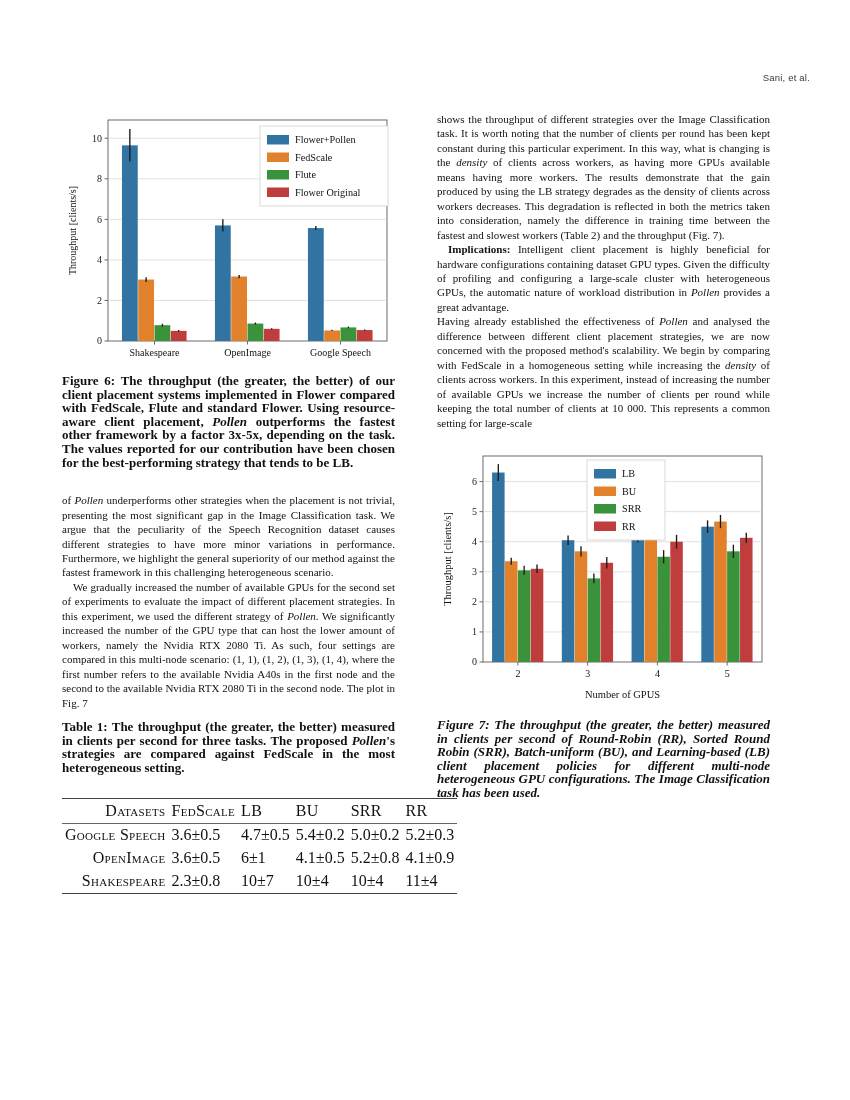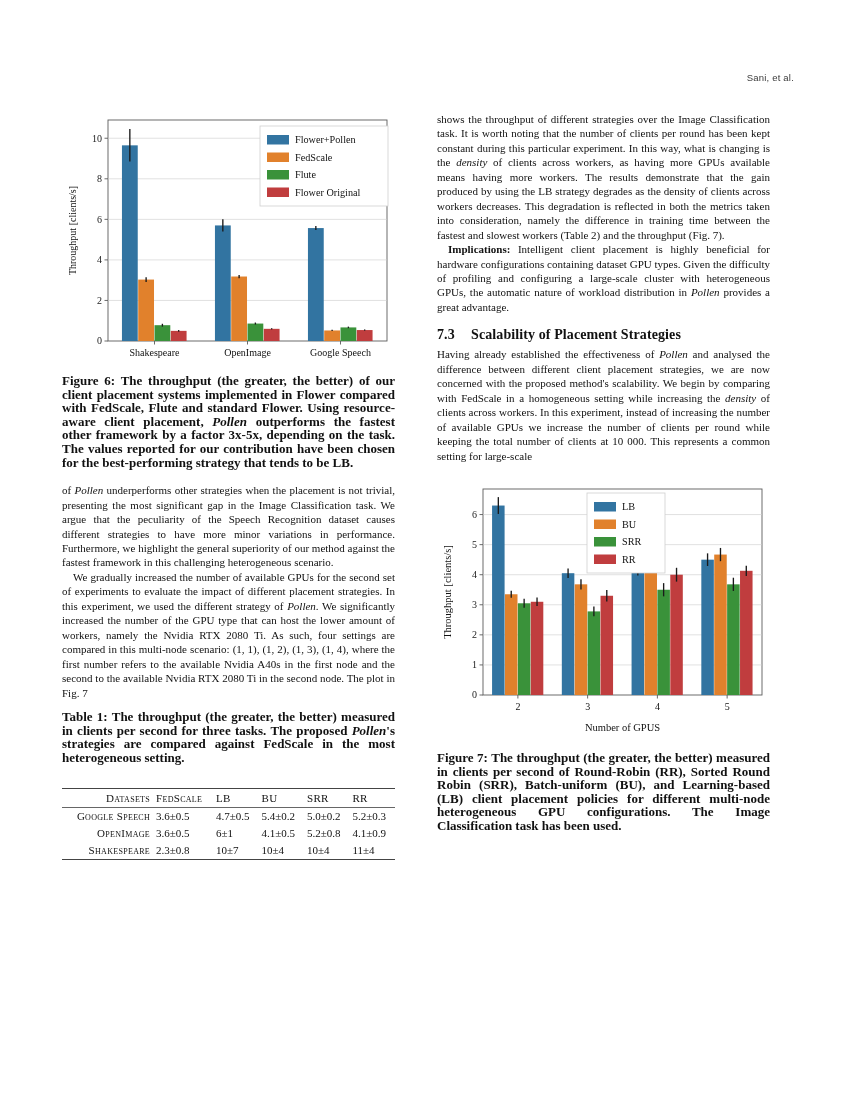--- a/index.html
+++ b/index.html
@@ -6,21 +6,21 @@
   body {
     width:850px; height:1100px;
     font-family:"Liberation Serif", serif;
     color:#111;
     position:relative;
     overflow:hidden;
   }
   .page { position:absolute; inset:0; }
 
   .running-head {
-    position:absolute; top:72px; right:56px;
+    position:absolute; top:72px; right:40px;
     font-size:9.5px; color:#3a3a3a;
     letter-spacing:.2px;
     font-family:"Liberation Sans", sans-serif;
   }
 
   .col { position:absolute; width:333px; }
   .col-left  { left:62px;  top:112px; }
   .col-right { left:437px; top:112px; }
 
   p.body {
@@ -53,21 +53,21 @@
   }
   h2.sec .num { display:inline-block; width:34px; }
 
   
   .figbox { position:absolute; }
   svg { display:block; }
 
   
   table.t1 {
     border-collapse:collapse;
-    font-size:11px;
+    font-size:16px;
     width:333px;
     font-family:"Liberation Serif", serif;
   }
   table.t1 th, table.t1 td { padding:2.6px 3px; white-space:nowrap; }
   table.t1 thead th { font-weight:normal; font-variant:small-caps; letter-spacing:.3px; }
   table.t1 tbody td.ds { font-variant:small-caps; letter-spacing:.3px; }
   .rule-top    { border-top:1.5px solid #444; }
   .rule-mid    { border-top:0.8px solid #666; }
   .rule-bottom { border-bottom:1.5px solid #444; }
   td.num, th.num { text-align:left; }
@@ -143,21 +143,21 @@
           <text x="233" y="66.3" font-size="10.2" fill="#111" font-family="&quot;Liberation Serif&quot;, serif">Flute</text>
           <rect x="205" y="75.5" width="22" height="9.5" fill="#c03d3e"></rect>
           <text x="233" y="83.8" font-size="10.2" fill="#111" font-family="&quot;Liberation Serif&quot;, serif">Flower Original</text>
         </svg>
       </div>
 
     <p class="caption" style="margin-top:4px;">
       <span>Figure 6:</span><span> The throughput (the greater, the better) of our client placement systems implemented in Flower compared with FedScale, Flute and standard Flower. Using resource-aware client placement, </span><span class="it">Pollen</span><span> outperforms the fastest other framework by a factor 3x-5x, depending on the task. The values reported for our contribution have been chosen for the best-performing strategy that tends to be LB.</span>
     </p>
 
-    <p class="body noindent" style="margin-top:14px;">
+    <p class="body noindent" style="margin-top:24px;">
       <span>of </span><span class="it">Pollen</span><span> underperforms other strategies when the placement is not trivial, presenting the most significant gap in the Image Classification task. We argue that the peculiarity of the Speech Recognition dataset causes different strategies to have more minor variations in performance. Furthermore, we highlight the general superiority of our method against the fastest framework in this challenging heterogeneous scenario.</span>
     </p>
 
     <p class="body">
       <span>We gradually increased the number of available GPUs for the second set of experiments to evaluate the impact of different placement strategies. In this experiment, we used the different strategy of </span><span class="it">Pollen</span><span>. We significantly increased the number of the GPU type that can host the lower amount of workers, namely the Nvidia RTX 2080 Ti. As such, four settings are compared in this multi-node scenario: (1, 1), (1, 2), (1, 3), (1, 4), where the first number refers to the available Nvidia A40s in the first node and the second to the available Nvidia RTX 2080 Ti in the second node. The plot in Fig. 7</span>
     </p>
 
     <p class="caption" style="margin-top:10px;">
       <span>Table 1:</span><span> The throughput (the greater, the better) measured in clients per second for three tasks. The proposed </span><span class="it">Pollen</span><span>'s strategies are compared against FedScale in the most heterogeneous setting.</span>
     </p>
@@ -205,23 +205,20 @@
   <div class="col col-right">
 
     <p class="body noindent">
       <span>shows the throughput of different strategies over the Image Classification task. It is worth noting that the number of clients per round has been kept constant during this particular experiment. In this way, what is changing is the </span><span class="it">density</span><span> of clients across workers, as having more GPUs available means having more workers. The results demonstrate that the gain produced by using the LB strategy degrades as the density of clients across workers decreases. This degradation is reflected in both the metrics taken into consideration, namely the difference in training time between the fastest and slowest workers (Table 2) and the throughput (Fig. 7).</span>
     </p>
 
     <p class="body">
       <span class="bf">Implications:</span><span> Intelligent client placement is highly beneficial for hardware configurations containing dataset GPU types. Given the difficulty of profiling and configuring a large-scale cluster with heterogeneous GPUs, the automatic nature of workload distribution in </span><span class="it">Pollen</span><span> provides a great advantage.</span>
     </p>
 
-    <h2 class="sec">
-      <span class="num">7.3</span><span>Scalability of Placement Strategies</span>
-    </h2>
 
     <p class="body noindent">
       <span>Having already established the effectiveness of </span><span class="it">Pollen</span><span> and analysed the difference between different client placement strategies, we are now concerned with the proposed method's scalability. We begin by comparing with FedScale in a homogeneous setting while increasing the </span><span class="it">density</span><span> of clients across workers. In this experiment, instead of increasing the number of available GPUs we increase the number of clients per round while keeping the total number of clients at 10 000. This represents a common setting for large-scale</span>
     </p>
 
     <div class="figbox" id="fig7-host" style="position:relative;width:333px;height:262px;margin-top:18px;">
         <svg width="333" height="252" viewBox="0 0 333 252">
           <rect x="46" y="8" width="279" height="206" fill="#ffffff" stroke="#5b5b5b" stroke-width="0.9"></rect>
           <line x1="46.5" x2="324.5" y1="183.92700729927006" y2="183.92700729927006" stroke="#d9d9d9" stroke-width="0.8"></line>
           <line x1="46.5" x2="324.5" y1="153.85401459854015" y2="153.85401459854015" stroke="#d9d9d9" stroke-width="0.8"></line>
@@ -290,18 +287,18 @@
           <text x="185" y="29.3" font-size="10.2" fill="#111" font-family="&quot;Liberation Serif&quot;, serif">LB</text>
           <rect x="157" y="38.5" width="22" height="9.5" fill="#e1812c"></rect>
           <text x="185" y="46.8" font-size="10.2" fill="#111" font-family="&quot;Liberation Serif&quot;, serif">BU</text>
           <rect x="157" y="56" width="22" height="9.5" fill="#3a923a"></rect>
           <text x="185" y="64.3" font-size="10.2" fill="#111" font-family="&quot;Liberation Serif&quot;, serif">SRR</text>
           <rect x="157" y="73.5" width="22" height="9.5" fill="#c03d3e"></rect>
           <text x="185" y="81.8" font-size="10.2" fill="#111" font-family="&quot;Liberation Serif&quot;, serif">RR</text>
         </svg>
       </div>
 
-    <p class="caption" style="margin-top:8px;">
+    <p class="caption" style="margin-top:8px;font-style:italic;">
       <span>Figure 7:</span><span> The throughput (the greater, the better) measured in clients per second of Round-Robin (RR), Sorted Round Robin (SRR), Batch-uniform (BU), and Learning-based (LB) client placement policies for different multi-node heterogeneous GPU configurations. The Image Classification task has been used.</span>
     </p>
   </div>
 
 </div>
 
 </body></html>

